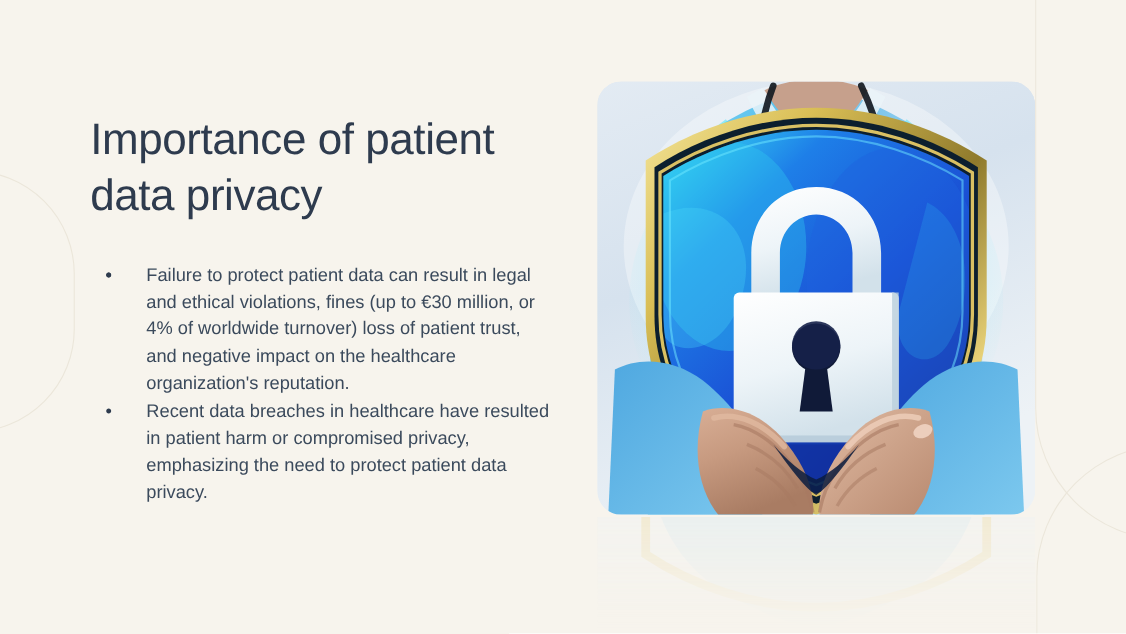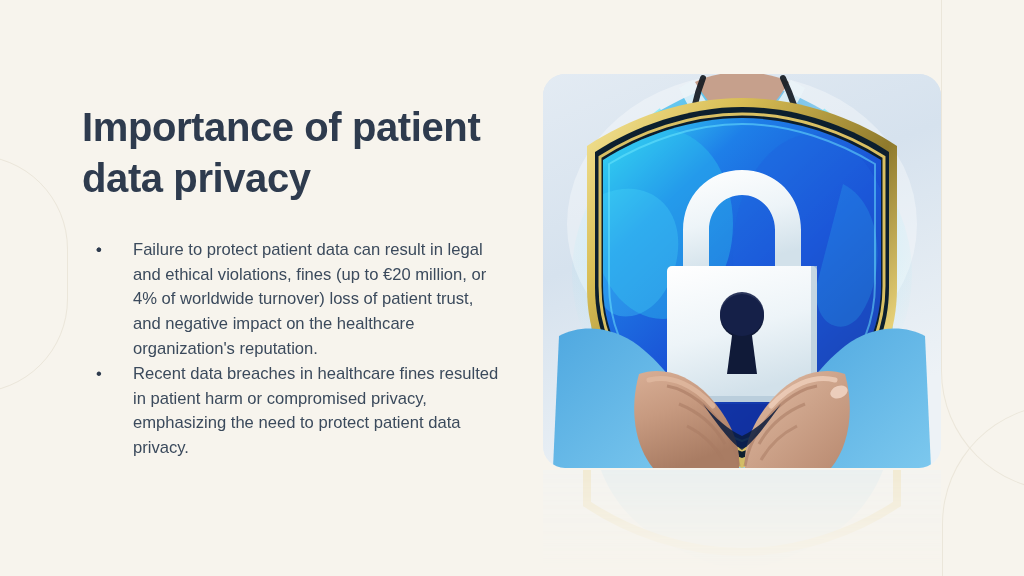--- a/index.html
+++ b/index.html
@@ -55,21 +55,21 @@
 
   
   .text-col {
     position: absolute;
     left: 82px;
     top: 102px;
     width: 420px;
   }
   .slide-title {
     font-size: 40px;
-    font-weight: bold;
+    font-weight: normal;
     line-height: 1.28;
     letter-spacing: -0.4px;
     color: #2E3B4E;
     margin: 0 0 34px 0;
     white-space: pre-line;
   }
 
   .bullets {
     list-style: none;
     margin: 0;
@@ -149,25 +149,25 @@
   <div class="text-col">
     <h1 class="slide-title">Importance of patient
 data privacy</h1>
 
     <ul class="bullets">
       <li class="bullet">
         <span class="bullet-marker">•</span>
       </li>
       <li class="bullet">
         <span class="bullet-marker">•</span>
-        <span>Failure to protect patient data can result in legal and ethical violations, fines (up to €20 million, or 4% of worldwide turnover) loss of patient trust, and negative impact on the healthcare organization's reputation.</span>
+        <span>Failure to protect patient data can result in legal and ethical violations, fines (up to €30 million, or 4% of worldwide turnover) loss of patient trust, and negative impact on the healthcare organization's reputation.</span>
       </li>
       <li class="bullet">
         <span class="bullet-marker">•</span>
-        <span>Recent data breaches in healthcare fines resulted in patient harm or compromised privacy, emphasizing the need to protect patient data privacy.</span>
+        <span>Recent data breaches in healthcare have resulted in patient harm or compromised privacy, emphasizing the need to protect patient data privacy.</span>
       </li>
     </ul>
   </div>
 
   <div class="picture-frame" title="Healthcare worker in blue scrubs with a stethoscope holding a gold-rimmed blue shield containing a white padlock">
     <div class="scene">
       <svg class="scene-svg" viewBox="0 0 398 394" preserveAspectRatio="xMidYMid slice">
         <defs>
           <linearGradient id="bg" x1="0" y1="0" x2="0.4" y2="1">
             <stop offset="0%" stop-color="#E3EBF3"></stop>

